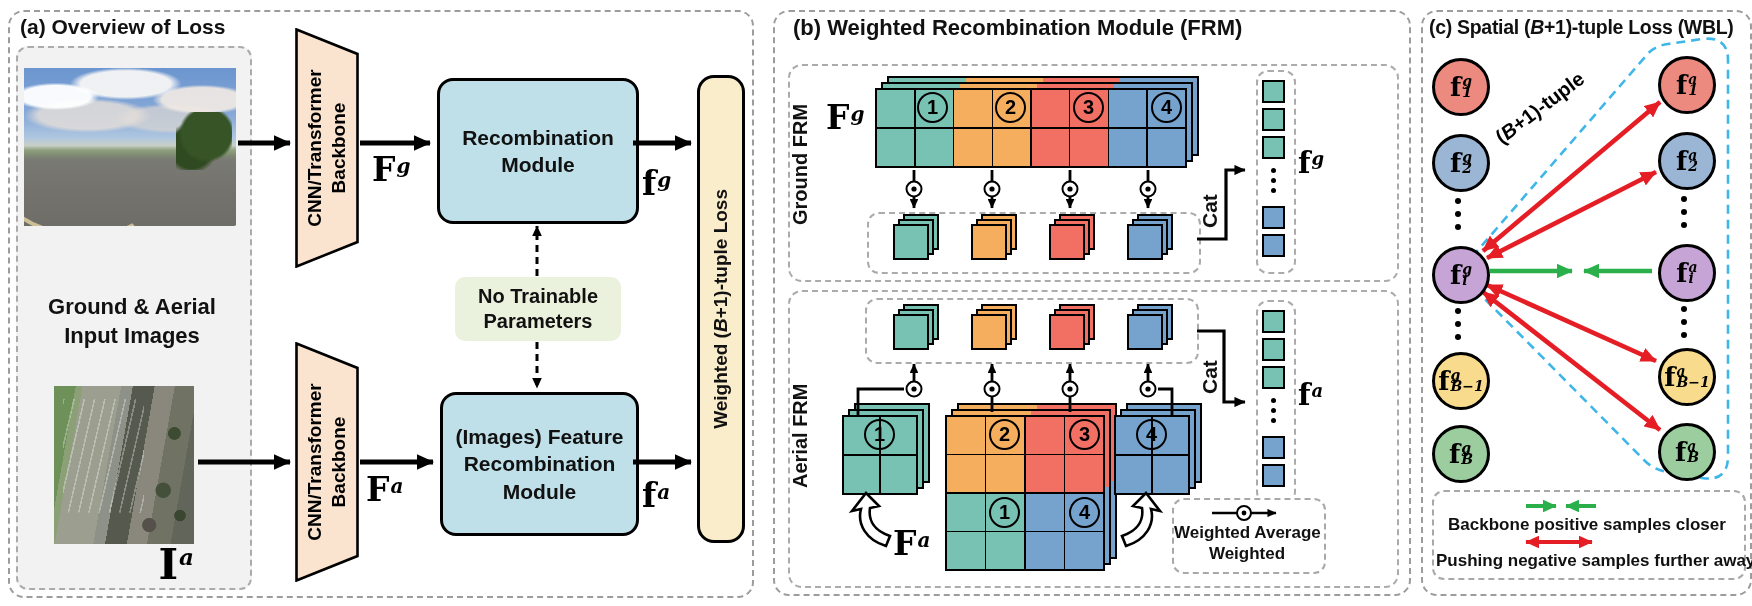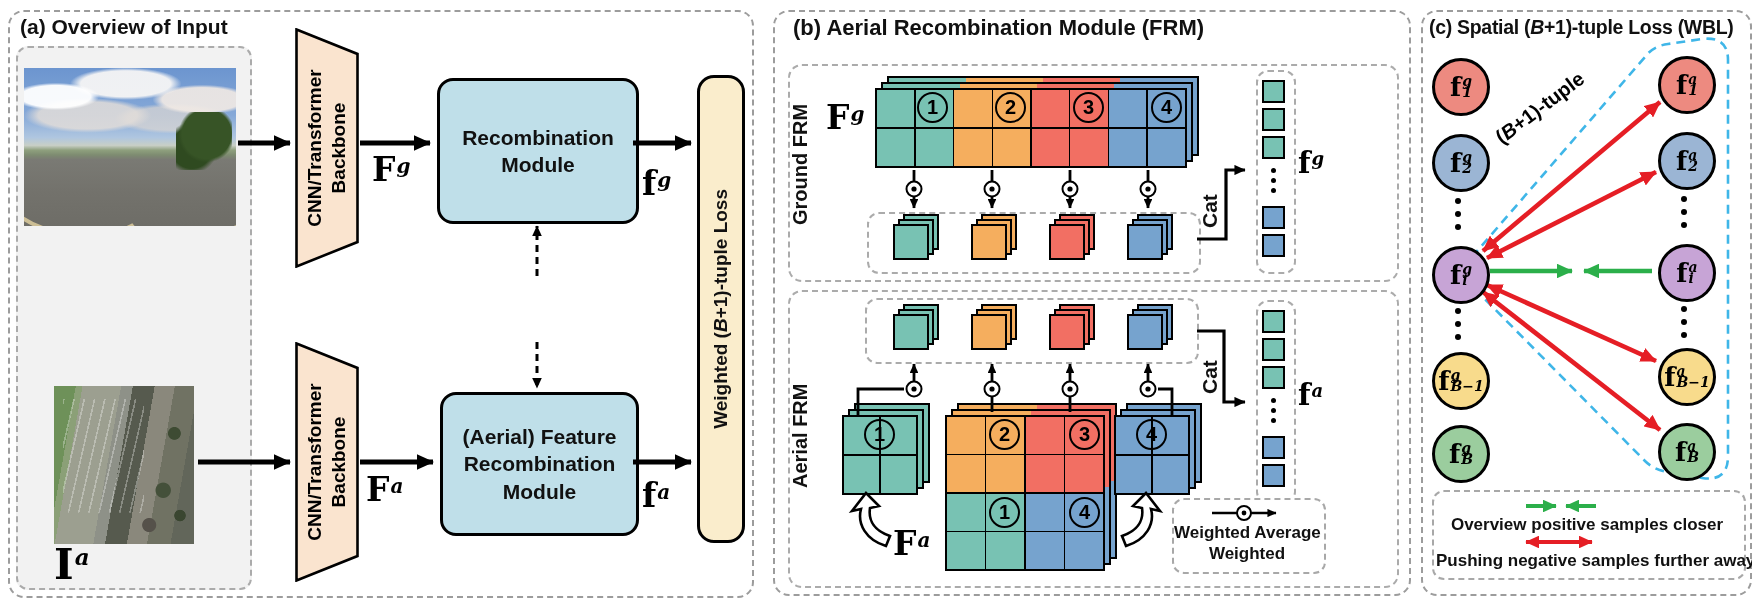--- a/index.html
+++ b/index.html
@@ -74,33 +74,37 @@
     linear-gradient(100deg,#6E9159 0 13%,#8BA077 13% 17%,#9C9F90 17% 40%,#8E9188 40% 47%,#565A4E 47% 60%,#8A887C 60% 72%,#707263 72% 86%,#62665A 86% 100%);
     background-size:58% 72%,auto,auto,auto,auto,auto;background-position:16% 30%,0 0,0 0,0 0,0 0,0 0;
     background-repeat:no-repeat;}
 </style>
 </head>
 <body>
 
 <div class="canvas">
 
   <div class="abs panel" style="left:8px;top:10px;width:742px;height:584px;"></div>
-  <div class="abs ptitle" style="left:20px;top:15px;">(a) Overview of Input</div>
+  <div class="abs ptitle" style="left:20px;top:15px;">(a) Overview of Loss</div>
 
   <div class="abs subbox inputbox" style="left:16px;top:46px;width:232px;height:540px;border-radius:12px;"></div>
 
   <div class="abs pano" style="left:24px;top:68px;width:212px;height:158px;">
     <div class="curveL"></div>
     <div class="curveR"></div>
     <div class="tree"></div>
   </div>
 
+  <div class="abs caption" style="left:20px;top:292px;width:224px;">
+    <div>Ground &amp; Aerial</div>
+    <div>Input Images</div>
+  </div>
 
   <div class="abs aerialimg" style="left:54px;top:386px;width:140px;height:158px;"></div>
-  <div class="abs mathlab" style="left:54px;top:540px;width:140px;text-align:left;">
+  <div class="abs mathlab" style="left:54px;top:540px;width:140px;text-align:right;">
     <span class="mbase-big">I</span><sup class="msup" style="font-size:23px;vertical-align:14px;">a</sup>
   </div>
 
   <svg class="abs" style="left:295px;top:28px;" width="64" height="240" viewBox="0 0 64 240">
     <polygon points="1.5,1.5 62.5,26 62.5,214 1.5,238.5" fill="#FAE4CF" stroke="#000" stroke-width="2.6"></polygon>
   </svg>
   <div class="abs rot90" style="left:217px;top:120px;width:220px;height:56px;display:flex;flex-direction:column;align-items:center;justify-content:center;font-weight:bold;font-size:19px;line-height:1.25;">
     <div>CNN/Transformer</div>
     <div>Backbone</div>
   </div>
@@ -118,39 +122,43 @@
   </div>
   <div class="abs mathlab" style="left:366px;top:470px;">
     <span class="mbase">F</span><sup class="msup">a</sup>
   </div>
 
   <div class="abs mod" style="left:437px;top:78px;width:196px;height:140px;">
     <div>Recombination</div>
     <div>Module</div>
   </div>
   <div class="abs mod" style="left:440px;top:392px;width:193px;height:138px;">
-    <div>(Aerial) Feature</div>
+    <div>(Images) Feature</div>
     <div>Recombination</div>
     <div>Module</div>
   </div>
 
   <div class="abs mathlab" style="left:642px;top:164px;">
     <span class="mbase">f</span><sup class="msup">g</sup>
   </div>
   <div class="abs mathlab" style="left:642px;top:476px;">
     <span class="mbase">f</span><sup class="msup">a</sup>
   </div>
 
+  <div class="abs note" style="left:455px;top:277px;width:166px;height:64px;">
+    <div>No Trainable</div>
+    <div>Parameters</div>
+  </div>
 
   <div class="abs lossbox" style="left:697px;top:75px;width:42px;height:462px;">
     <span class="vtext" style="font-size:19px;"><span>Weighted (</span><i>B</i><span>+1)-tuple Loss</span></span>
   </div>
 
   <div class="abs panel" style="left:773px;top:10px;width:634px;height:582px;"></div>
-  <div class="abs ptitle" style="left:793px;top:15px;font-size:22px;">(b)  Aerial Recombination Module (FRM)</div>
+  <div class="abs ptitle" style="left:793px;top:15px;font-size:22px;">(b)  Weighted Recombination Module (FRM)</div>
 
   <div class="abs subbox" style="left:788px;top:64px;width:607px;height:214px;"></div>
   <div class="abs vtext" style="left:789px;top:103px;width:28px;height:122px;font-size:20px;text-align:center;">Ground FRM</div>
   <div class="abs mathlab" style="left:826px;top:98px;">
     <span class="mbase">F</span><sup class="msup">g</sup>
   </div>
 
   <div class="abs sheet sheet-g" style="left:887px;top:76px;width:312px;height:80px;"></div>
   <div class="abs sheet sheet-g" style="left:881px;top:82px;width:312px;height:80px;"></div>
   <div class="abs grid" style="left:875px;top:88px;width:312px;height:80px;grid-template-columns:repeat(8,1fr);grid-template-rows:1fr 1fr;">
@@ -403,21 +411,21 @@
   </div>
   <div class="abs node" style="left: 1658px; top: 423px; background-color: rgb(155, 205, 158);">
     <span class="nf">f</span>
       <span class="nss">
         <span>a</span>
         <span>B</span>
       </span>
   </div>
 
   <div class="abs legendbox" style="left:1432px;top:490px;width:310px;height:86px;"></div>
-  <div class="abs legtext" style="left:1436px;top:515px;width:302px;">Overview positive samples closer</div>
+  <div class="abs legtext" style="left:1436px;top:515px;width:302px;">Backbone positive samples closer</div>
   <div class="abs legtext" style="left:1436px;top:551px;width:302px;">Pushing negative samples further away</div>
 
   <svg class="overlay" width="1752" height="606" viewBox="0 0 1752 606">
     <defs>
       <marker id="mB" markerWidth="3.6" markerHeight="3.2" refX="3.3" refY="1.6" orient="auto-start-reverse" markerUnits="strokeWidth">
         <path d="M0,0 L3.5,1.6 L0,3.2 Z" fill="#000"></path>
       </marker>
       <marker id="mR" markerWidth="3.6" markerHeight="3.2" refX="3.3" refY="1.6" orient="auto-start-reverse" markerUnits="strokeWidth">
         <path d="M0,0 L3.5,1.6 L0,3.2 Z" fill="#E51E25"></path>
       </marker>

